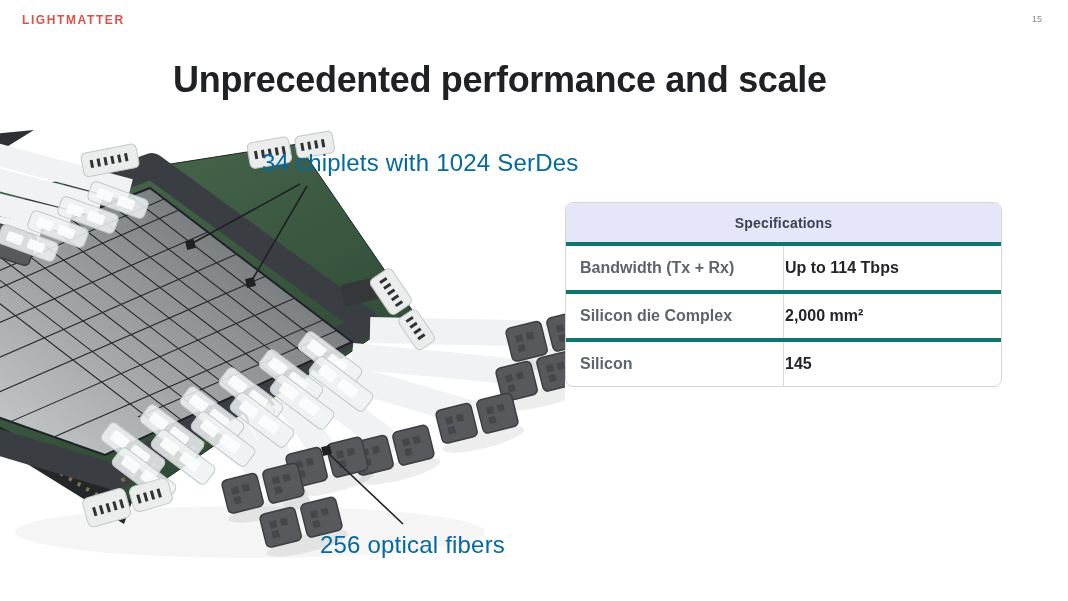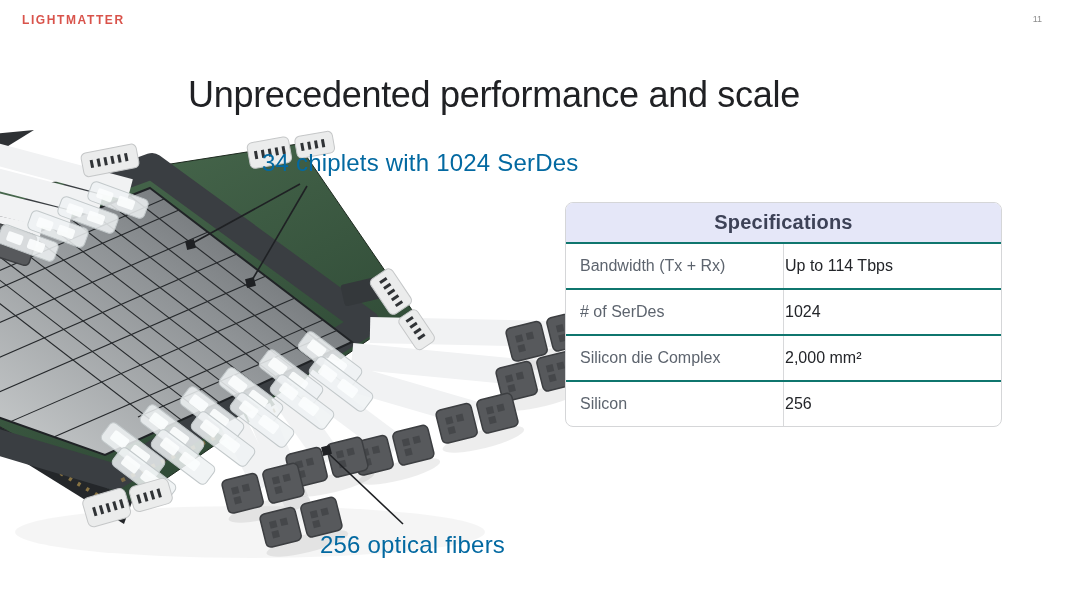--- a/index.html
+++ b/index.html
@@ -1,53 +1,53 @@
 <!DOCTYPE html>
 <html><head>
 <meta charset="utf-8">
 <style>
   html,body{margin:0;padding:0;}
   body{width:1068px;height:601px;position:relative;background:#ffffff;overflow:hidden;
        font-family:"Liberation Sans",sans-serif;}
   .brand{position:absolute;left:22px;top:13px;font-size:12px;font-weight:bold;
          letter-spacing:1.6px;color:#d9534b;}
   .pagenum{position:absolute;right:26px;top:14px;font-size:9px;color:#8d8d8d;}
-  .title{position:absolute;left:172px;top:58px;margin:16px;font-size:36px;font-weight:400;
+  .title{position:absolute;left:172px;top:58px;margin:1px;font-size:36px;font-weight:700;
          color:#202124;letter-spacing:-0.3px;}
   .figure{position:absolute;left:0;top:130px;width:565px;height:440px;}
   .anno{position:absolute;font-size:24px;color:#0369a1;letter-spacing:0.2px;white-space:nowrap;}
   #anno-chiplets{left:262px;top:149px;}
   #anno-fibers{left:320px;top:531px;}
   .spec-wrap{position:absolute;left:565px;top:202px;width:435px;border:1px solid #d5d6d8;
              border-radius:8px;overflow:hidden;background:#fff;}
   table.spec{width:100%;border-collapse:collapse;table-layout:fixed;}
-  table.spec th{height:37px;background:#e5e7f8;color:#3d4257;font-size:20px;
+  table.spec th{height:37px;background:#e5e7f8;color:#3d4257;font-size:14px;
                 font-weight:bold;text-align:center;letter-spacing:0.2px;}
   table.spec td{height:42px;font-size:16px;}
   table.spec td.lbl{width:202px;padding-left:14px;color:#5d646e;border-right:1px solid #d8d9db;}
   table.spec td.val{color:#232529;}
-  table.spec tbody tr td{border-top:2px solid #0f766e;}
+  table.spec tbody tr td{border-top:4px solid #0f766e;font-weight:bold;}
   
   .bracket{fill:#ebecec;stroke:#c5c7c8;stroke-width:1;}
   .tick{fill:#303336;}
   .oc-body{fill:#eef2f3;fill-opacity:.85;stroke:#c2c8ca;stroke-width:1;}
   .oc-in{fill:#fbfdfd;fill-opacity:.92;}
   .ribbon{stroke:#f1f2f3;stroke-width:26;fill:none;}
   .ribbon-thin{stroke:#f1f2f3;stroke-width:22;fill:none;}
   .plug{fill:#57595c;stroke:#3c3e41;stroke-width:1.5;}
   .plug-dot{fill:#45474a;}
   .gridline{stroke:#26292c;stroke-width:1.1;fill:none;}
   .anno-line{stroke:#1f2124;stroke-width:1.6;}
   .anno-dot{fill:#1f2124;}
 </style>
 </head>
 <body>
 
 <div class="brand">LIGHTMATTER</div>
-<div class="pagenum">11</div>
+<div class="pagenum">15</div>
 <h1 class="title">Unprecedented performance and scale</h1>
 
 <div class="figure">
 <svg width="565" height="440" viewBox="0 0 565 440">
   <defs>
     <linearGradient id="dieGrad" x1="0" y1="1" x2="1" y2="0">
       <stop offset="0" stop-color="#c9cccd"></stop>
       <stop offset="0.55" stop-color="#8f9396"></stop>
       <stop offset="1" stop-color="#595d60"></stop>
     </linearGradient>
@@ -357,26 +357,22 @@
       <tr>
         <th colspan="2">Specifications</th>
       </tr>
     </thead>
     <tbody>
       <tr>
         <td class="lbl">Bandwidth (Tx + Rx)</td>
         <td class="val">Up to 114 Tbps</td>
       </tr>
       <tr>
-        <td class="lbl"># of SerDes</td>
-        <td class="val">1024</td>
-      </tr>
-      <tr>
         <td class="lbl">Silicon die Complex</td>
         <td class="val">2,000 mm²</td>
       </tr>
       <tr>
         <td class="lbl">Silicon</td>
-        <td class="val">256</td>
+        <td class="val">145</td>
       </tr>
     </tbody>
   </table>
 </div>
 
 </body></html>

